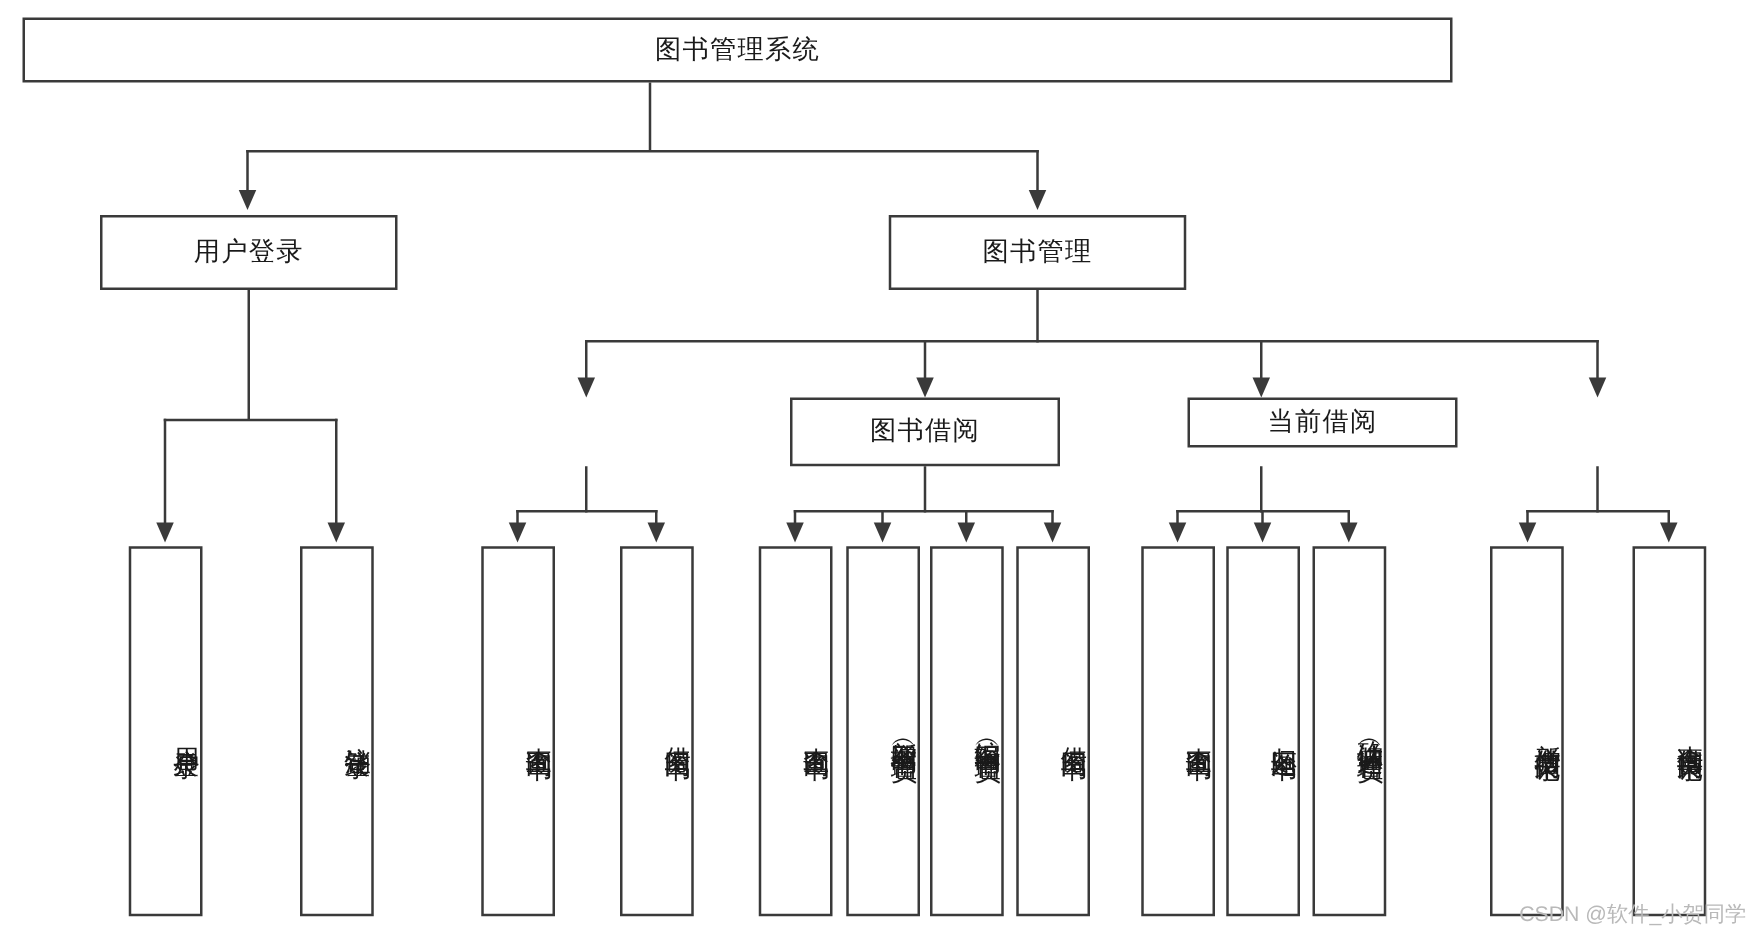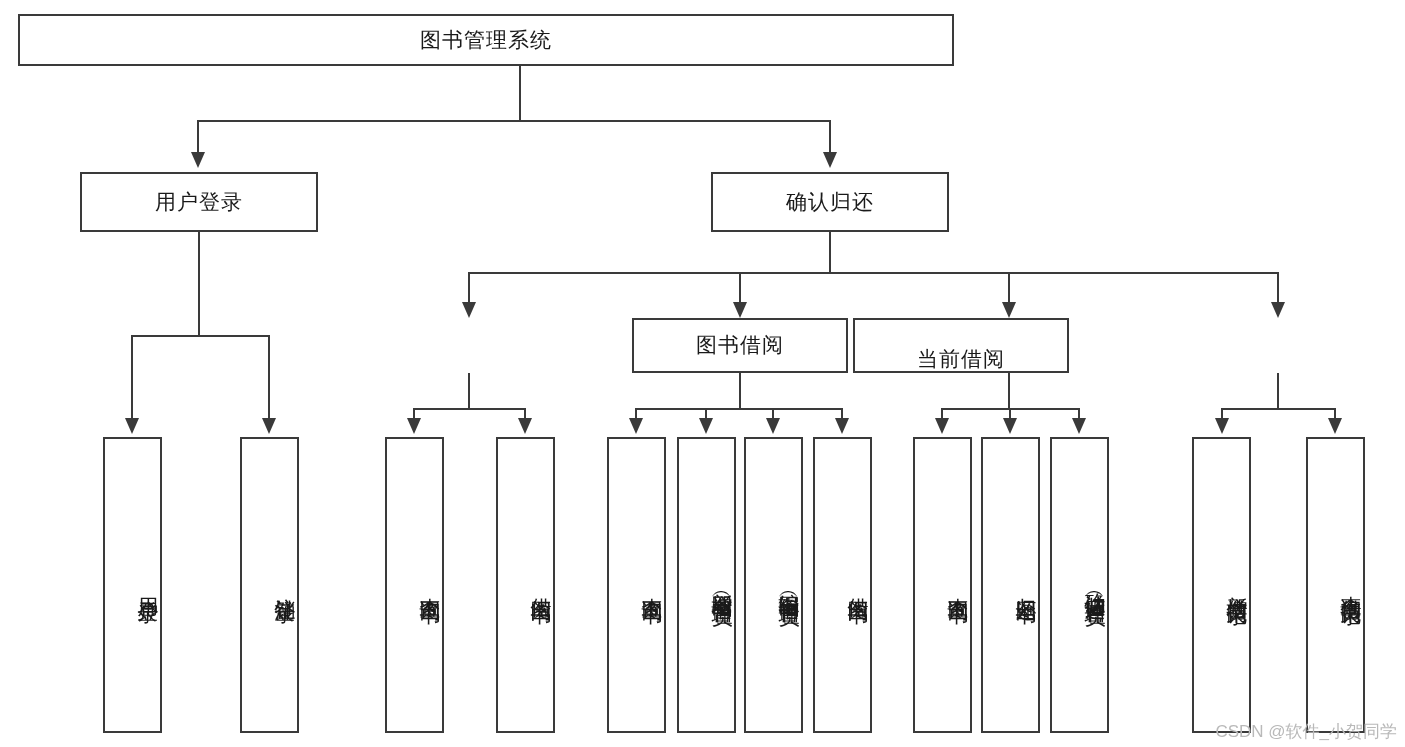--- a/index.html
+++ b/index.html
@@ -77,39 +77,39 @@
     color: #b9b9b9;
     white-space: nowrap;
     pointer-events: none;
   }
 </style>
 </head>
 <body>
 
 <div id="canvas">
 
-  <div class="node h" style="left:18px; top:14px; width:936px; height:52px;">
+  <div class="node h" style="left:18px; top:14px; width:1144px; height:52px;">
     <span class="node-label">图书管理系统</span>
   </div>
 
   <div class="vline" style="left:519px; top:66px; width:2px; height:55px;"></div>
 
   <div class="hline" style="left:197px; top:120px; width:634px; height:2px;"></div>
 
   <div class="vline" style="left:197px; top:120px; width:2px; height:34px;"></div>
   <div class="arrow" style="left:191px; top:152px;"></div>
   <div class="vline" style="left:829px; top:120px; width:2px; height:34px;"></div>
   <div class="arrow" style="left:823px; top:152px;"></div>
 
   <div class="node h" style="left:80px; top:172px; width:238px; height:60px;">
     <span class="node-label">用户登录</span>
   </div>
 
   <div class="node h" style="left:711px; top:172px; width:238px; height:60px;">
-    <span class="node-label">确认归还</span>
+    <span class="node-label">图书管理</span>
   </div>
 
   <div class="vline" style="left:198px; top:232px; width:2px; height:104px;"></div>
   <div class="hline" style="left:131px; top:335px; width:139px; height:2px;"></div>
   <div class="vline" style="left:131px; top:335px; width:2px; height:85px;"></div>
   <div class="arrow" style="left:125px; top:418px;"></div>
   <div class="vline" style="left:268px; top:335px; width:2px; height:85px;"></div>
   <div class="arrow" style="left:262px; top:418px;"></div>
 
   <div class="vline" style="left:829px; top:232px; width:2px; height:42px;"></div>
@@ -125,21 +125,21 @@
   <div class="arrow" style="left:1002px; top:302px;"></div>
 
   <div class="vline" style="left:1277px; top:272px; width:2px; height:32px;"></div>
   <div class="arrow" style="left:1271px; top:302px;"></div>
 
 
   <div class="node h" style="left:632px; top:318px; width:216px; height:55px;">
     <span class="node-label">图书借阅</span>
   </div>
 
-  <div class="node h" style="left:853px; top:318px; width:216px; height:55px;align-items:flex-end;">
+  <div class="node h" style="left:950px; top:318px; width:216px; height:40px;">
     <span class="node-label">当前借阅</span>
   </div>
 
 
   <div class="vline" style="left:468px; top:373px; width:2px; height:37px;"></div>
   <div class="hline" style="left:413px; top:408px; width:113px; height:2px;"></div>
   <div class="vline" style="left:413px; top:408px; width:2px; height:12px;"></div>
   <div class="arrow" style="left:407px; top:418px;"></div>
   <div class="vline" style="left:524px; top:408px; width:2px; height:12px;"></div>
   <div class="arrow" style="left:518px; top:418px;"></div>

